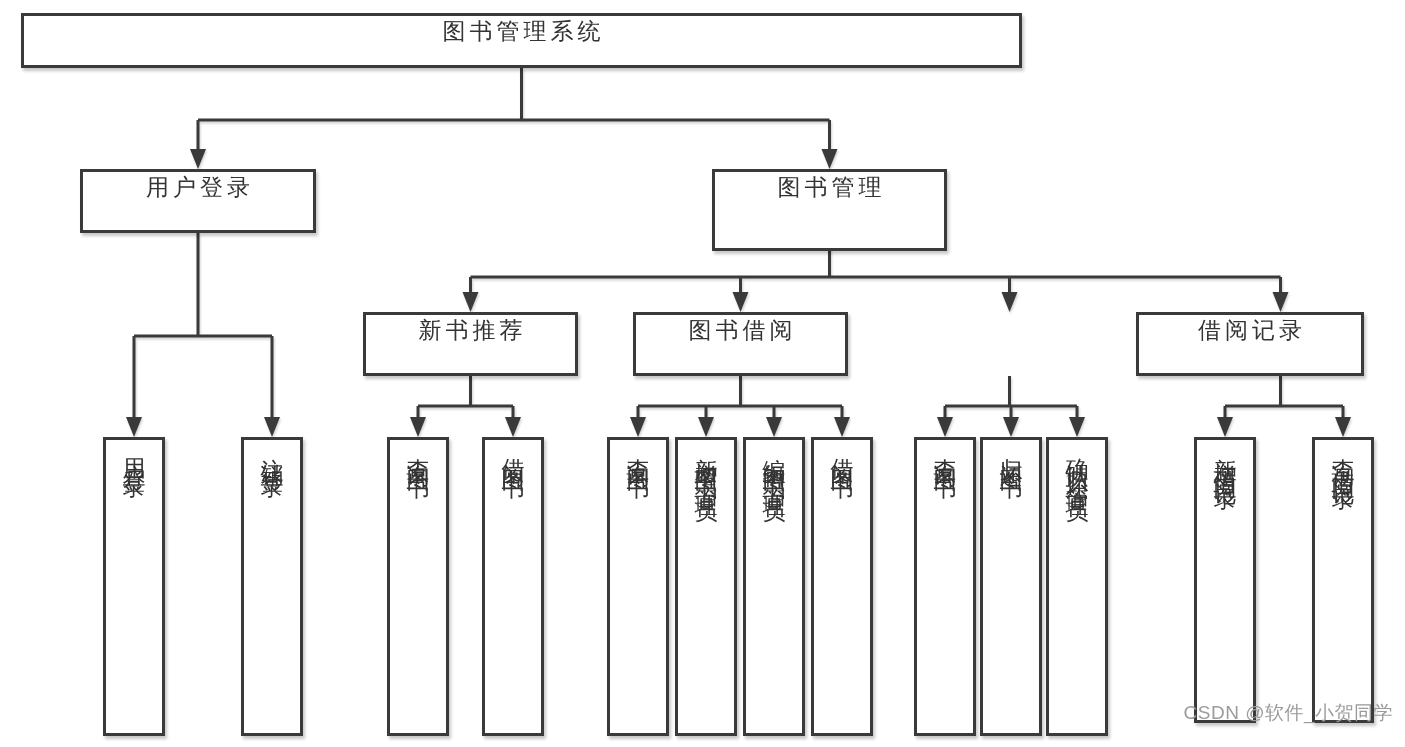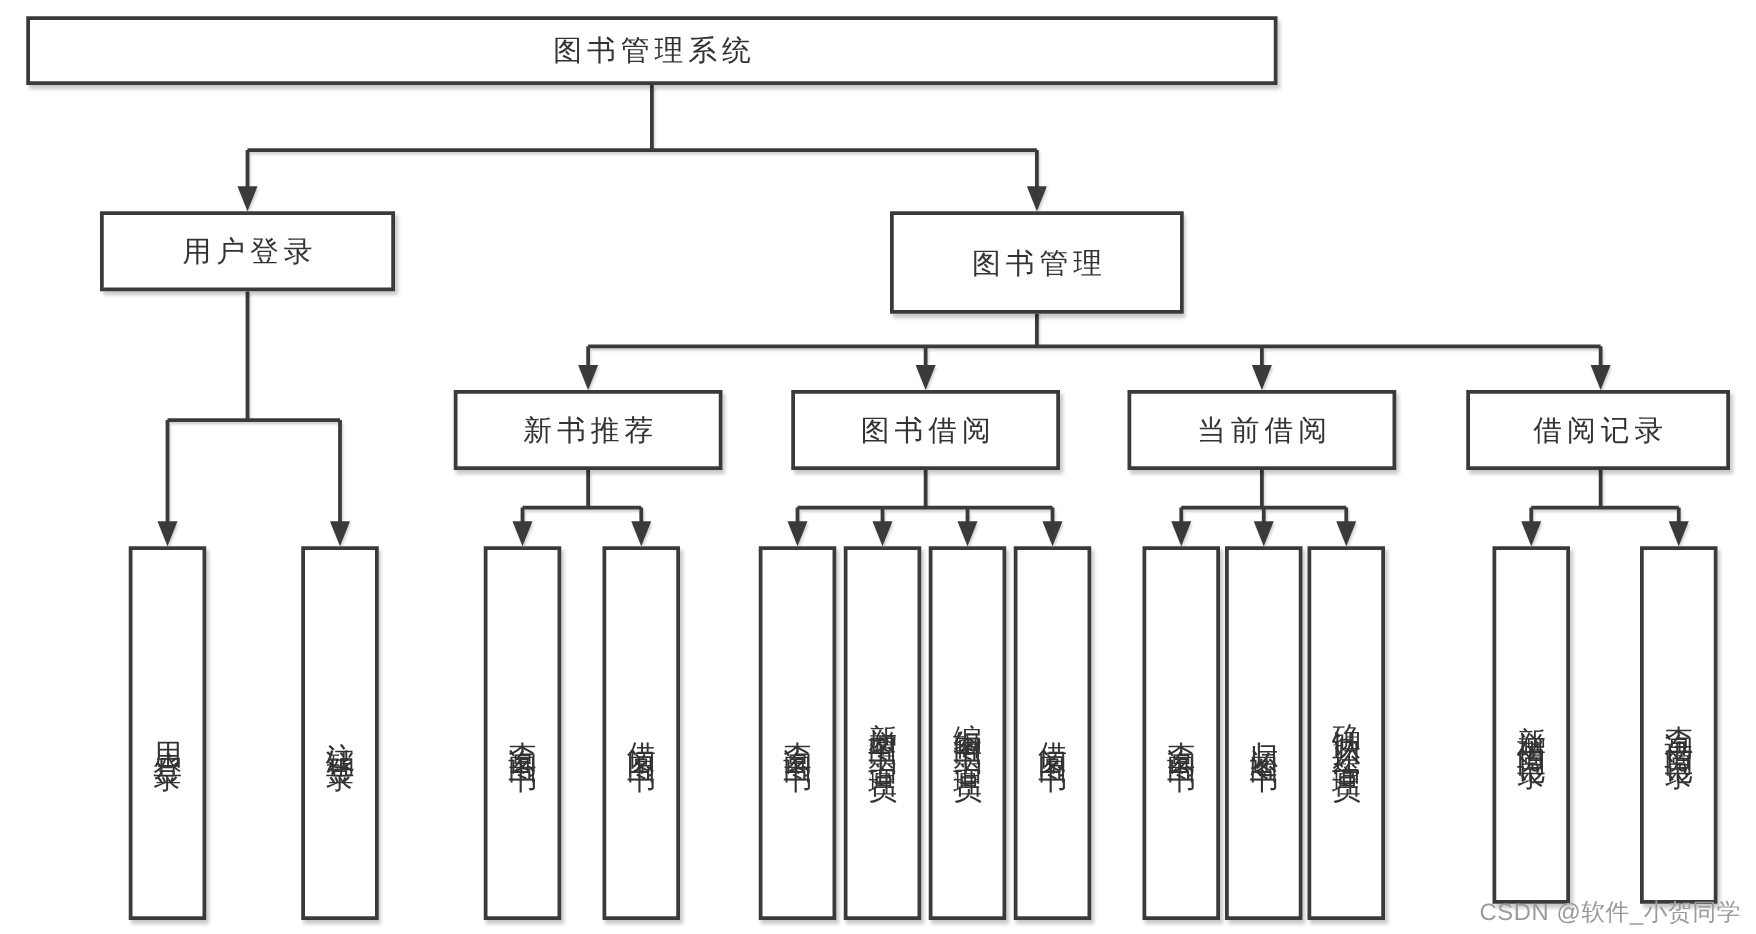--- a/index.html
+++ b/index.html
@@ -4,30 +4,30 @@
 <style>
   html,body{margin:0;padding:0;background:#ffffff;}
   #stage{
     position:relative;width:1405px;height:747px;background:#ffffff;overflow:hidden;
     font-family:"Liberation Sans","DejaVu Sans",sans-serif;color:#333333;
   }
   #wires{position:absolute;left:0;top:0;width:1405px;height:747px;z-index:0;
     filter:drop-shadow(1px 2px 1px rgba(0,0,0,0.18));}
   .hbox,.vbox{
     position:absolute;background:#ffffff;border:3px solid #3a3a3a;box-sizing:border-box;
-    display:flex;align-items:center;justify-content:center;z-index:1;
+    display:flex;align-items:flex-start;justify-content:center;z-index:1;
     box-shadow:2px 3px 3px rgba(0,0,0,0.22);
   }
   .lbl{font-size:23px;letter-spacing:4px;color:#333333;white-space:nowrap;text-indent:4px;}
   .vlbl{
     writing-mode:vertical-rl;text-orientation:mixed;
     font-size:23px;letter-spacing:6px;color:#333333;line-height:1;
   }
   .watermark{
-    position:absolute;right:12px;bottom:4px;z-index:5;
+    position:absolute;right:12px;bottom:21px;z-index:5;
     font-size:19px;color:#9b9b9b;letter-spacing:0.5px;white-space:nowrap;
   }
 </style>
 </head>
 <body>
 
 <div id="stage">
 
   <svg id="wires" viewBox="0 0 1405 747" xmlns="http://www.w3.org/2000/svg">
     <g stroke="#3a3a3a" stroke-width="3" fill="none">
@@ -105,24 +105,21 @@
   <div class="hbox" style="left:712px;top:169px;width:235px;height:82px">
     <span class="lbl">图书管理</span>
   </div>
 
   <div class="hbox" style="left:633px;top:312px;width:215px;height:64px">
     <span class="lbl">图书借阅</span>
   </div>
   <div class="hbox" style="left:363px;top:312px;width:215px;height:64px">
     <span class="lbl">新书推荐</span>
   </div>
-  <div class="hbox" style="left:902px;top:312px;width:215px;height:64px">
-    <span class="lbl">当前借阅</span>
-  </div>
-  <div class="hbox" style="left:1173px;top:312px;width:211px;height:64px">
+  <div class="hbox" style="left:1136px;top:312px;width:228px;height:64px">
     <span class="lbl">借阅记录</span>
   </div>
 
   <div class="vbox" style="left:103px;top:437px;width:62px;height:299px">
     <span class="vlbl">用户登录</span>
   </div>
   <div class="vbox" style="left:241px;top:437px;width:62px;height:299px">
     <span class="vlbl">注销登录</span>
   </div>
 

